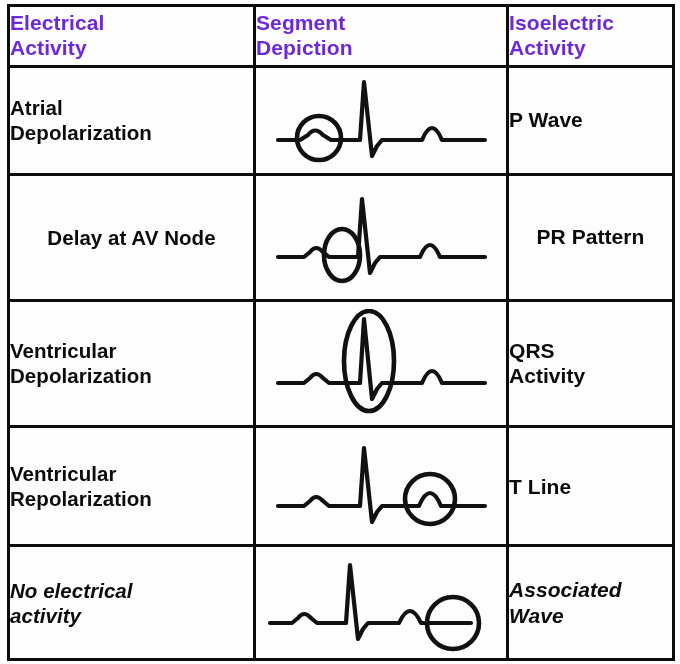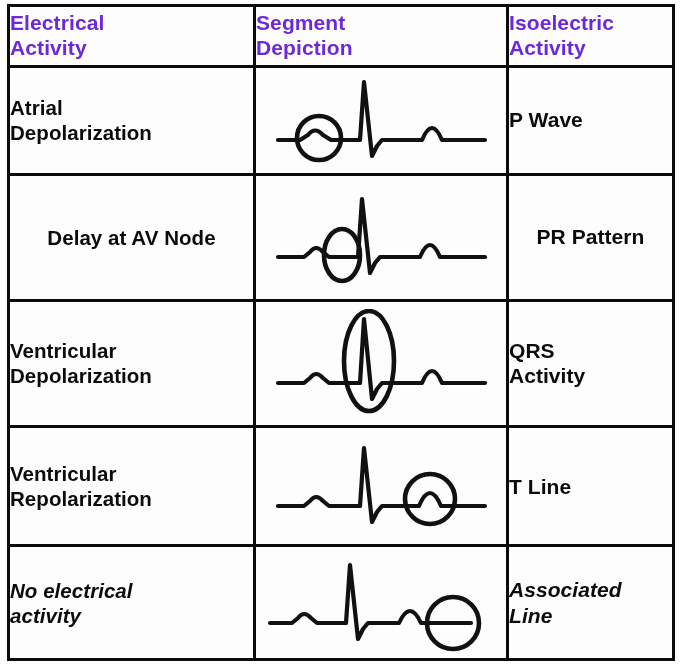--- a/index.html
+++ b/index.html
@@ -221,20 +221,20 @@
             <svg class="ecg" width="230" height="100" viewBox="0 0 230 100" aria-hidden="true">
               <path class="trace" d="M4,70 L26,70 L32,65 Q38,57 45,65 L51,70 L74,70
                                       L80,70 L84,12 L92,86 L97,76 L102,70 L124,70
                                       L133,70 Q144,46 155,70 L163,70 L205,70"></path>
               <circle class="marker" cx="187" cy="70" r="26"></circle>
             </svg>
           </span>
         </td>
         <td class="cell-pattern">
           <span class="txt-line">Associated</span>
-          <span class="txt-line">Line</span>
+          <span class="txt-line">Wave</span>
         </td>
       </tr>
 
     </tbody>
   </table>
 
 </div>
 
 </body></html>

